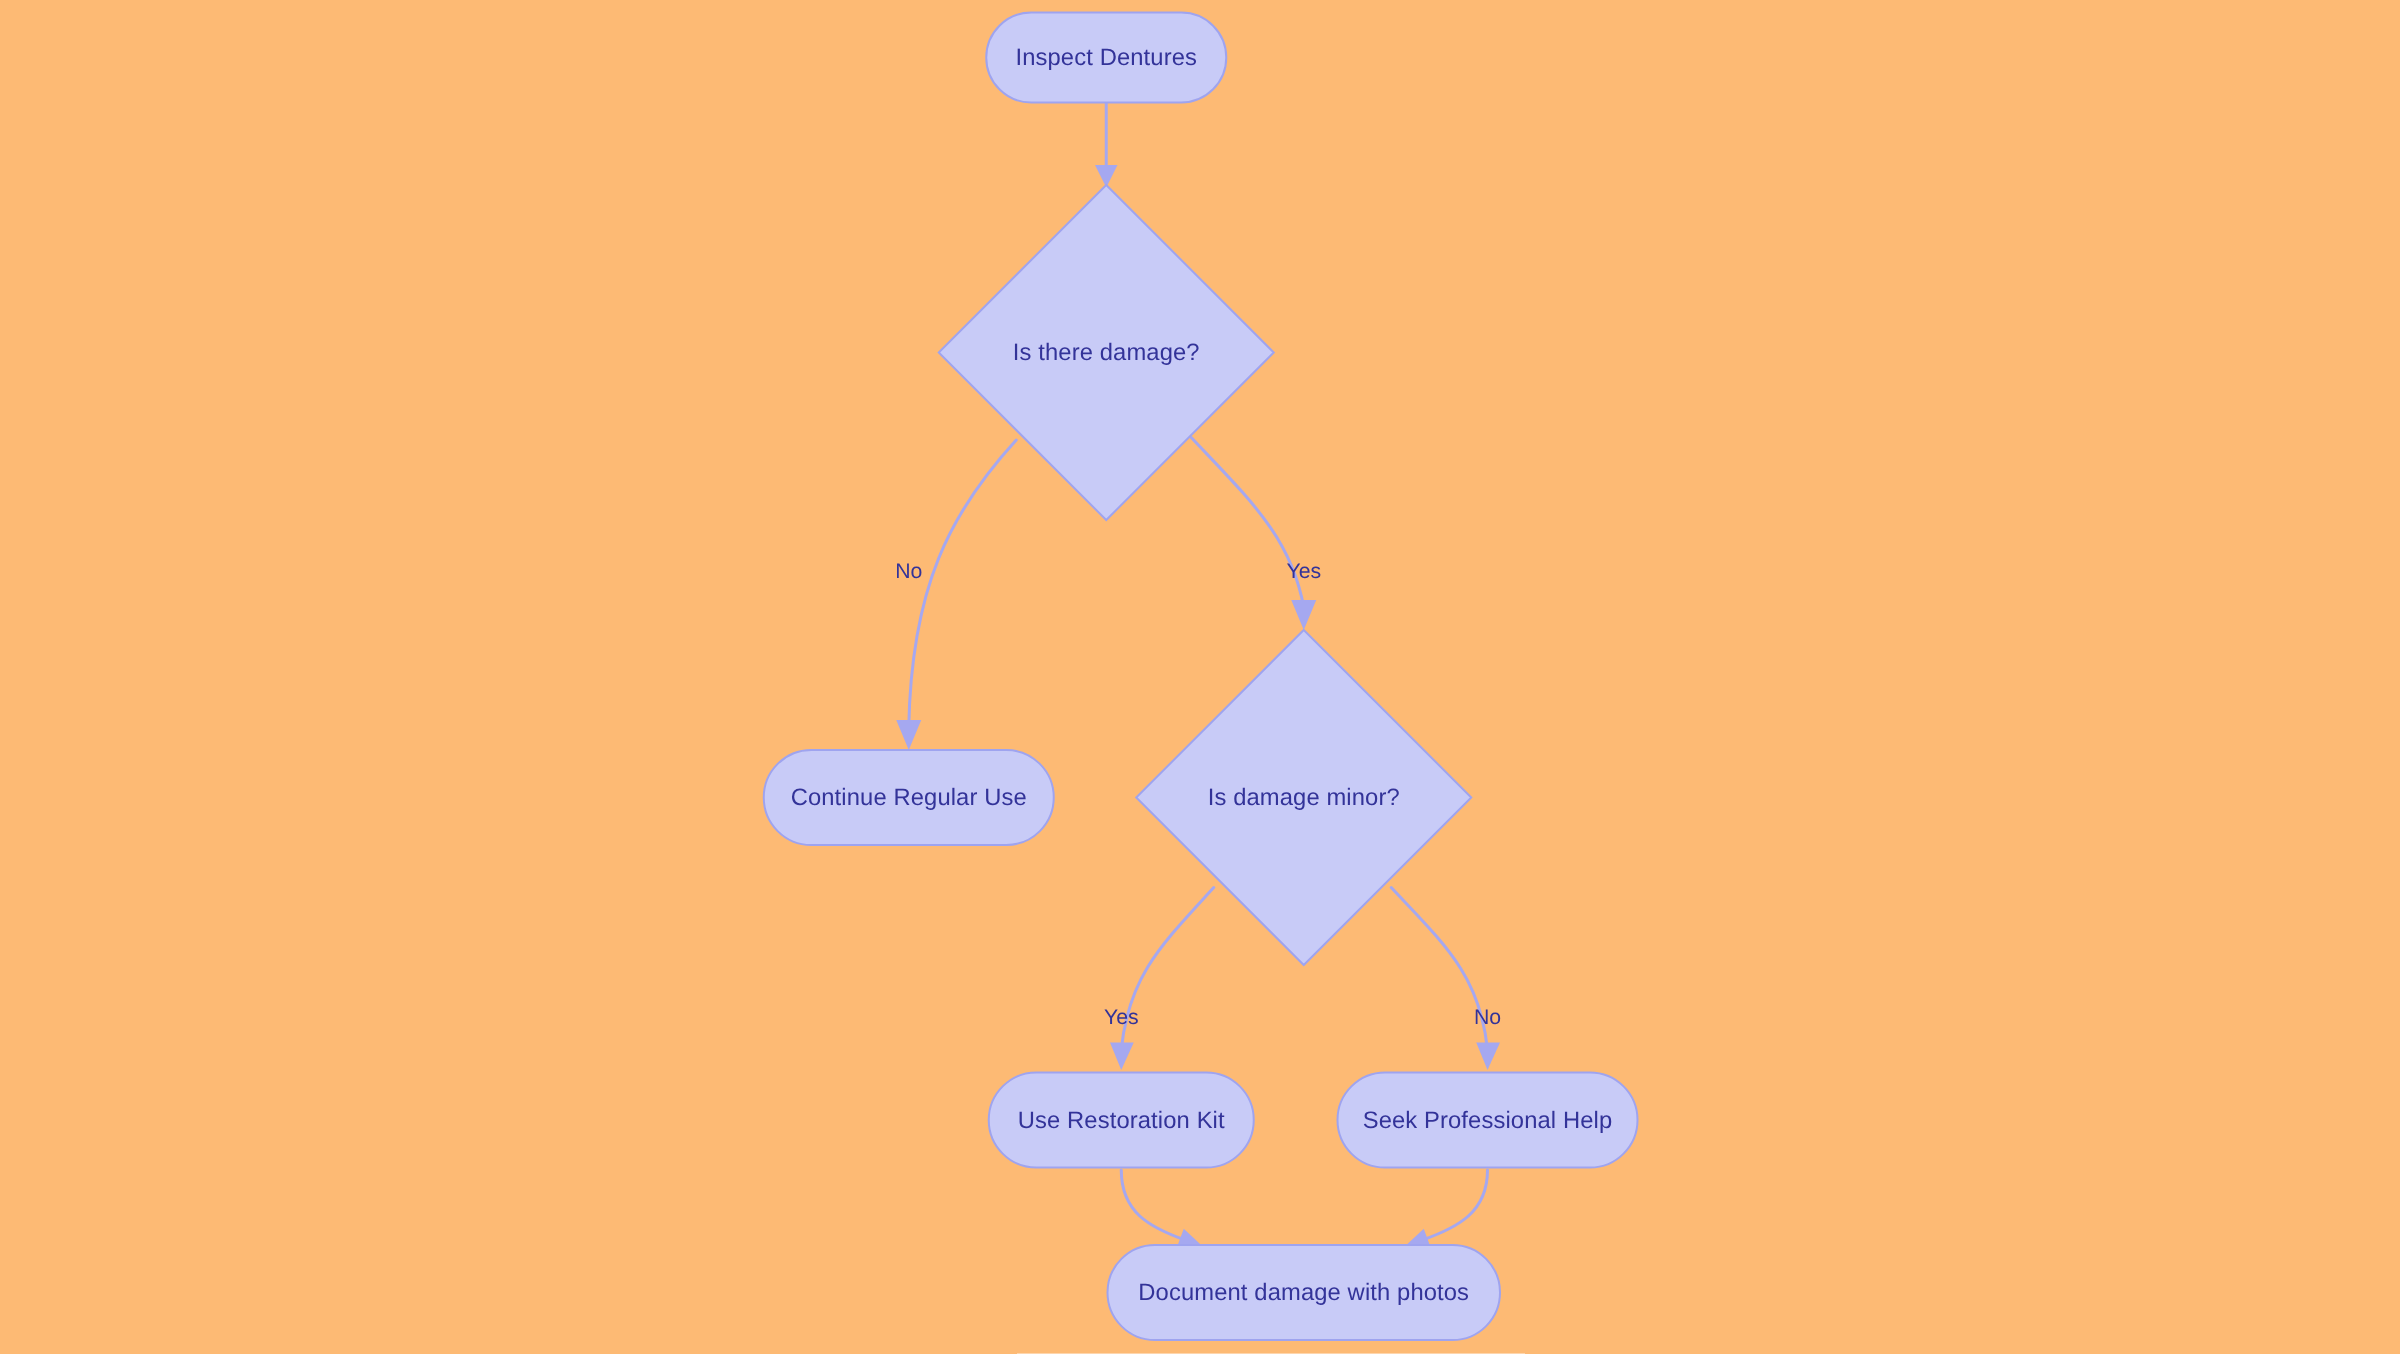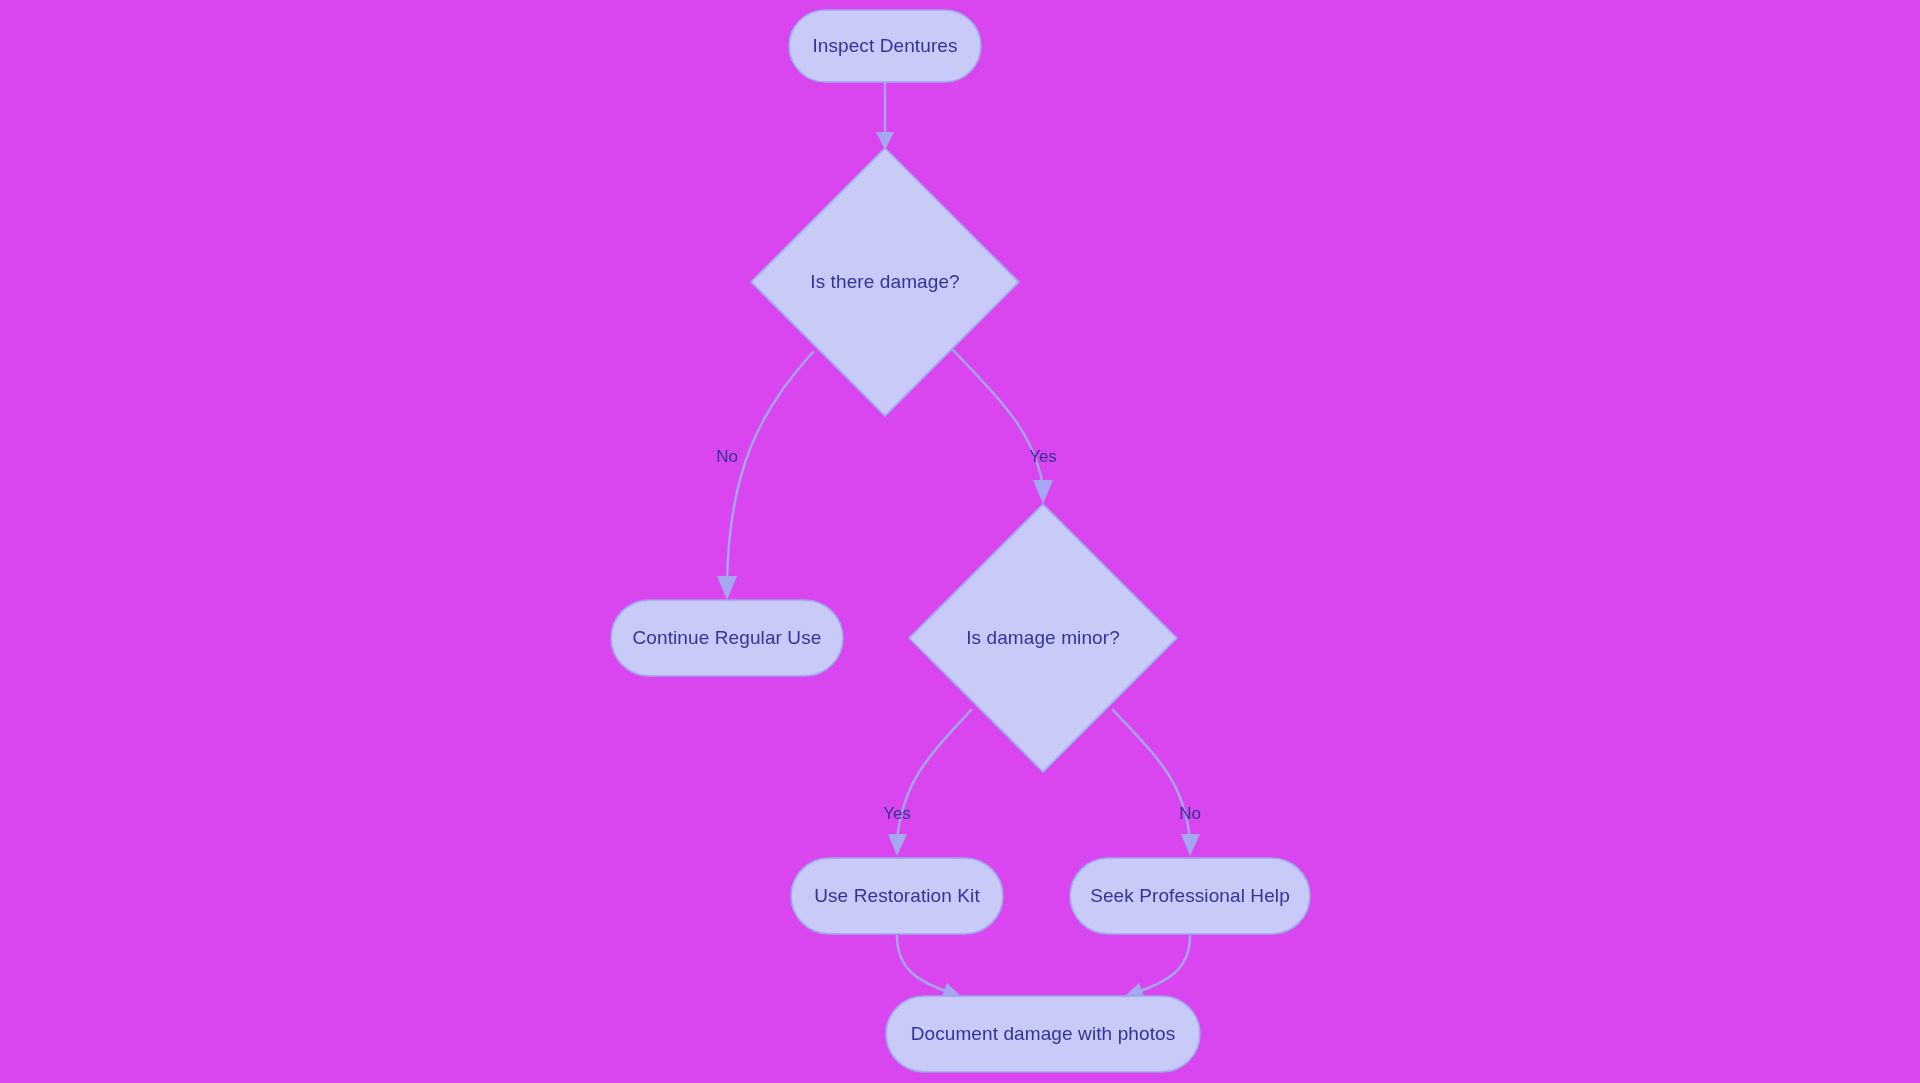--- a/index.html
+++ b/index.html
@@ -10,21 +10,21 @@
   body {
     width: 1920px;
     height: 1083px;
     overflow: hidden;
     font-family: "Liberation Sans", sans-serif;
   }
   #flow-root {
     position: relative;
     width: 1920px;
     height: 1083px;
-    background: #d946ef;
+    background: #fdba74;
   }
   svg#flow-svg {
     display: block;
     width: 1920px;
     height: 1083px;
   }
   .node-shape {
     fill: #c8cbf7;
     stroke: #9fa4ef;
     stroke-width: 1.6;

